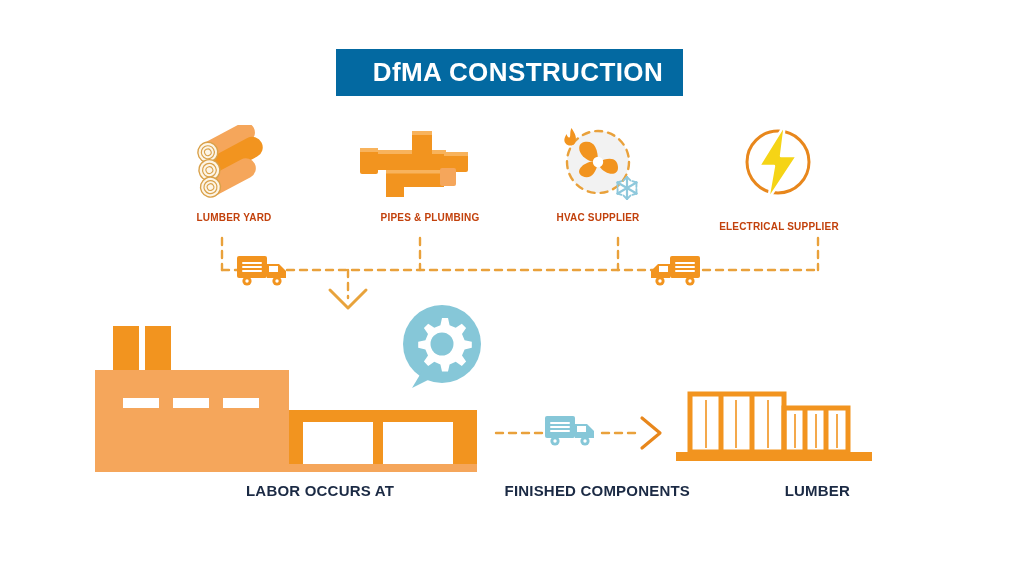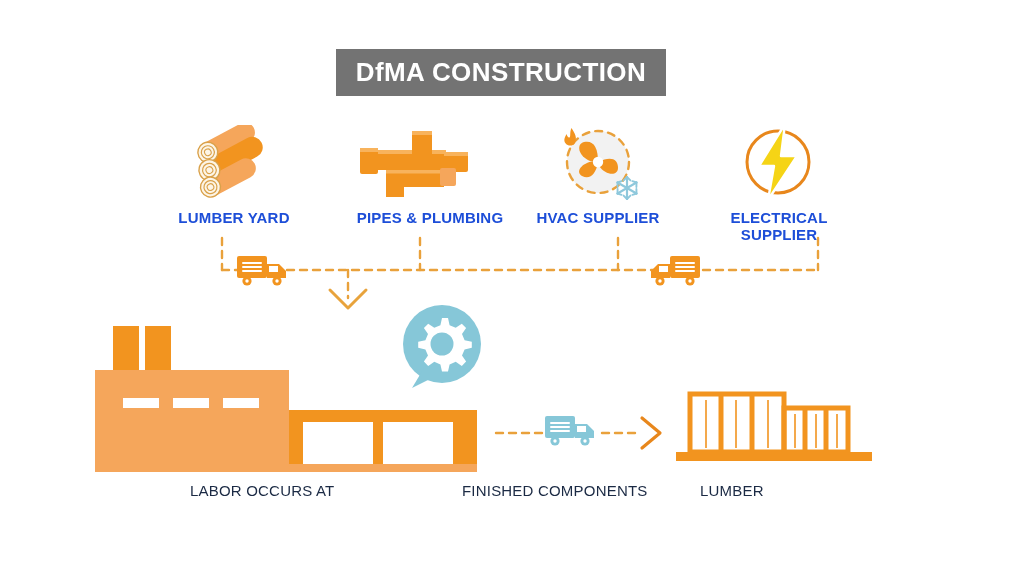--- a/index.html
+++ b/index.html
@@ -9,45 +9,45 @@
     font-family:"Liberation Sans", sans-serif;
     overflow:hidden;
     position:relative;
   }
   #stage{position:absolute;left:0;top:0;width:1024px;height:576px;}
   .abs{position:absolute;}
 
   
   #title-bar{
     left:336px;top:49px;width:330px;height:47px;
-    background:#737373;
-    display:flex;align-items:center;justify-content:center;
+    background:#0369a1;
+    display:flex;align-items:center;justify-content:center;padding-left:17px;
   }
   #title-text{
     color:#ffffff;
     font-size:26px;
     font-weight:bold;
     letter-spacing:0.4px;
     white-space:nowrap;
   }
 
   
   .sup-label{
-    color:#1d4ed8;
-    font-size:15px;
+    color:#c2410c;
+    font-size:10px;
     font-weight:bold;
     text-align:center;
     line-height:17px;
     letter-spacing:0.2px;
   }
   .bottom-label{
     color:#1b2a44;
     font-size:15px;
-    font-weight:normal;
-    text-align:left;
+    font-weight:bold;
+    text-align:right;
     line-height:19px;
     letter-spacing:0.2px;
   }
 
   
   .icon-wrap{display:block;}
 </style>
 </head>
 <body>
 
@@ -156,21 +156,21 @@
     </svg>
   </div>
   <div class="abs sup-label" style="left:523px;top:209px;width:150px;">HVAC SUPPLIER</div>
 
   <div class="abs icon-wrap" style="left:735px;top:120px;width:86px;height:84px;">
     <svg width="86" height="84" viewBox="0 0 86 84">
       <circle cx="43" cy="42" r="31" fill="none" stroke="#e8871c" stroke-width="3"></circle>
       <path d="M50 4 L24 46 L39 46 L33 80 L62 36 L46 36 Z" fill="#f5d416" stroke="#ffffff" stroke-width="2.4" stroke-linejoin="round"></path>
     </svg>
   </div>
-  <div class="abs sup-label" style="left:692px;top:209px;width:174px;">ELECTRICAL SUPPLIER</div>
+  <div class="abs sup-label" style="left:692px;top:218px;width:174px;">ELECTRICAL SUPPLIER</div>
 
   <div class="abs" style="left:200px;top:232px;width:640px;height:80px;">
     <svg width="640" height="80" viewBox="0 0 640 80">
       <g stroke="#e9a13b" stroke-width="2.4" fill="none" stroke-dasharray="7 6" stroke-linecap="round">
 
         <line x1="22" y1="6" x2="22" y2="38"></line>
         <line x1="220" y1="6" x2="220" y2="38"></line>
         <line x1="418" y1="6" x2="418" y2="38"></line>
         <line x1="618" y1="6" x2="618" y2="38"></line>
 

